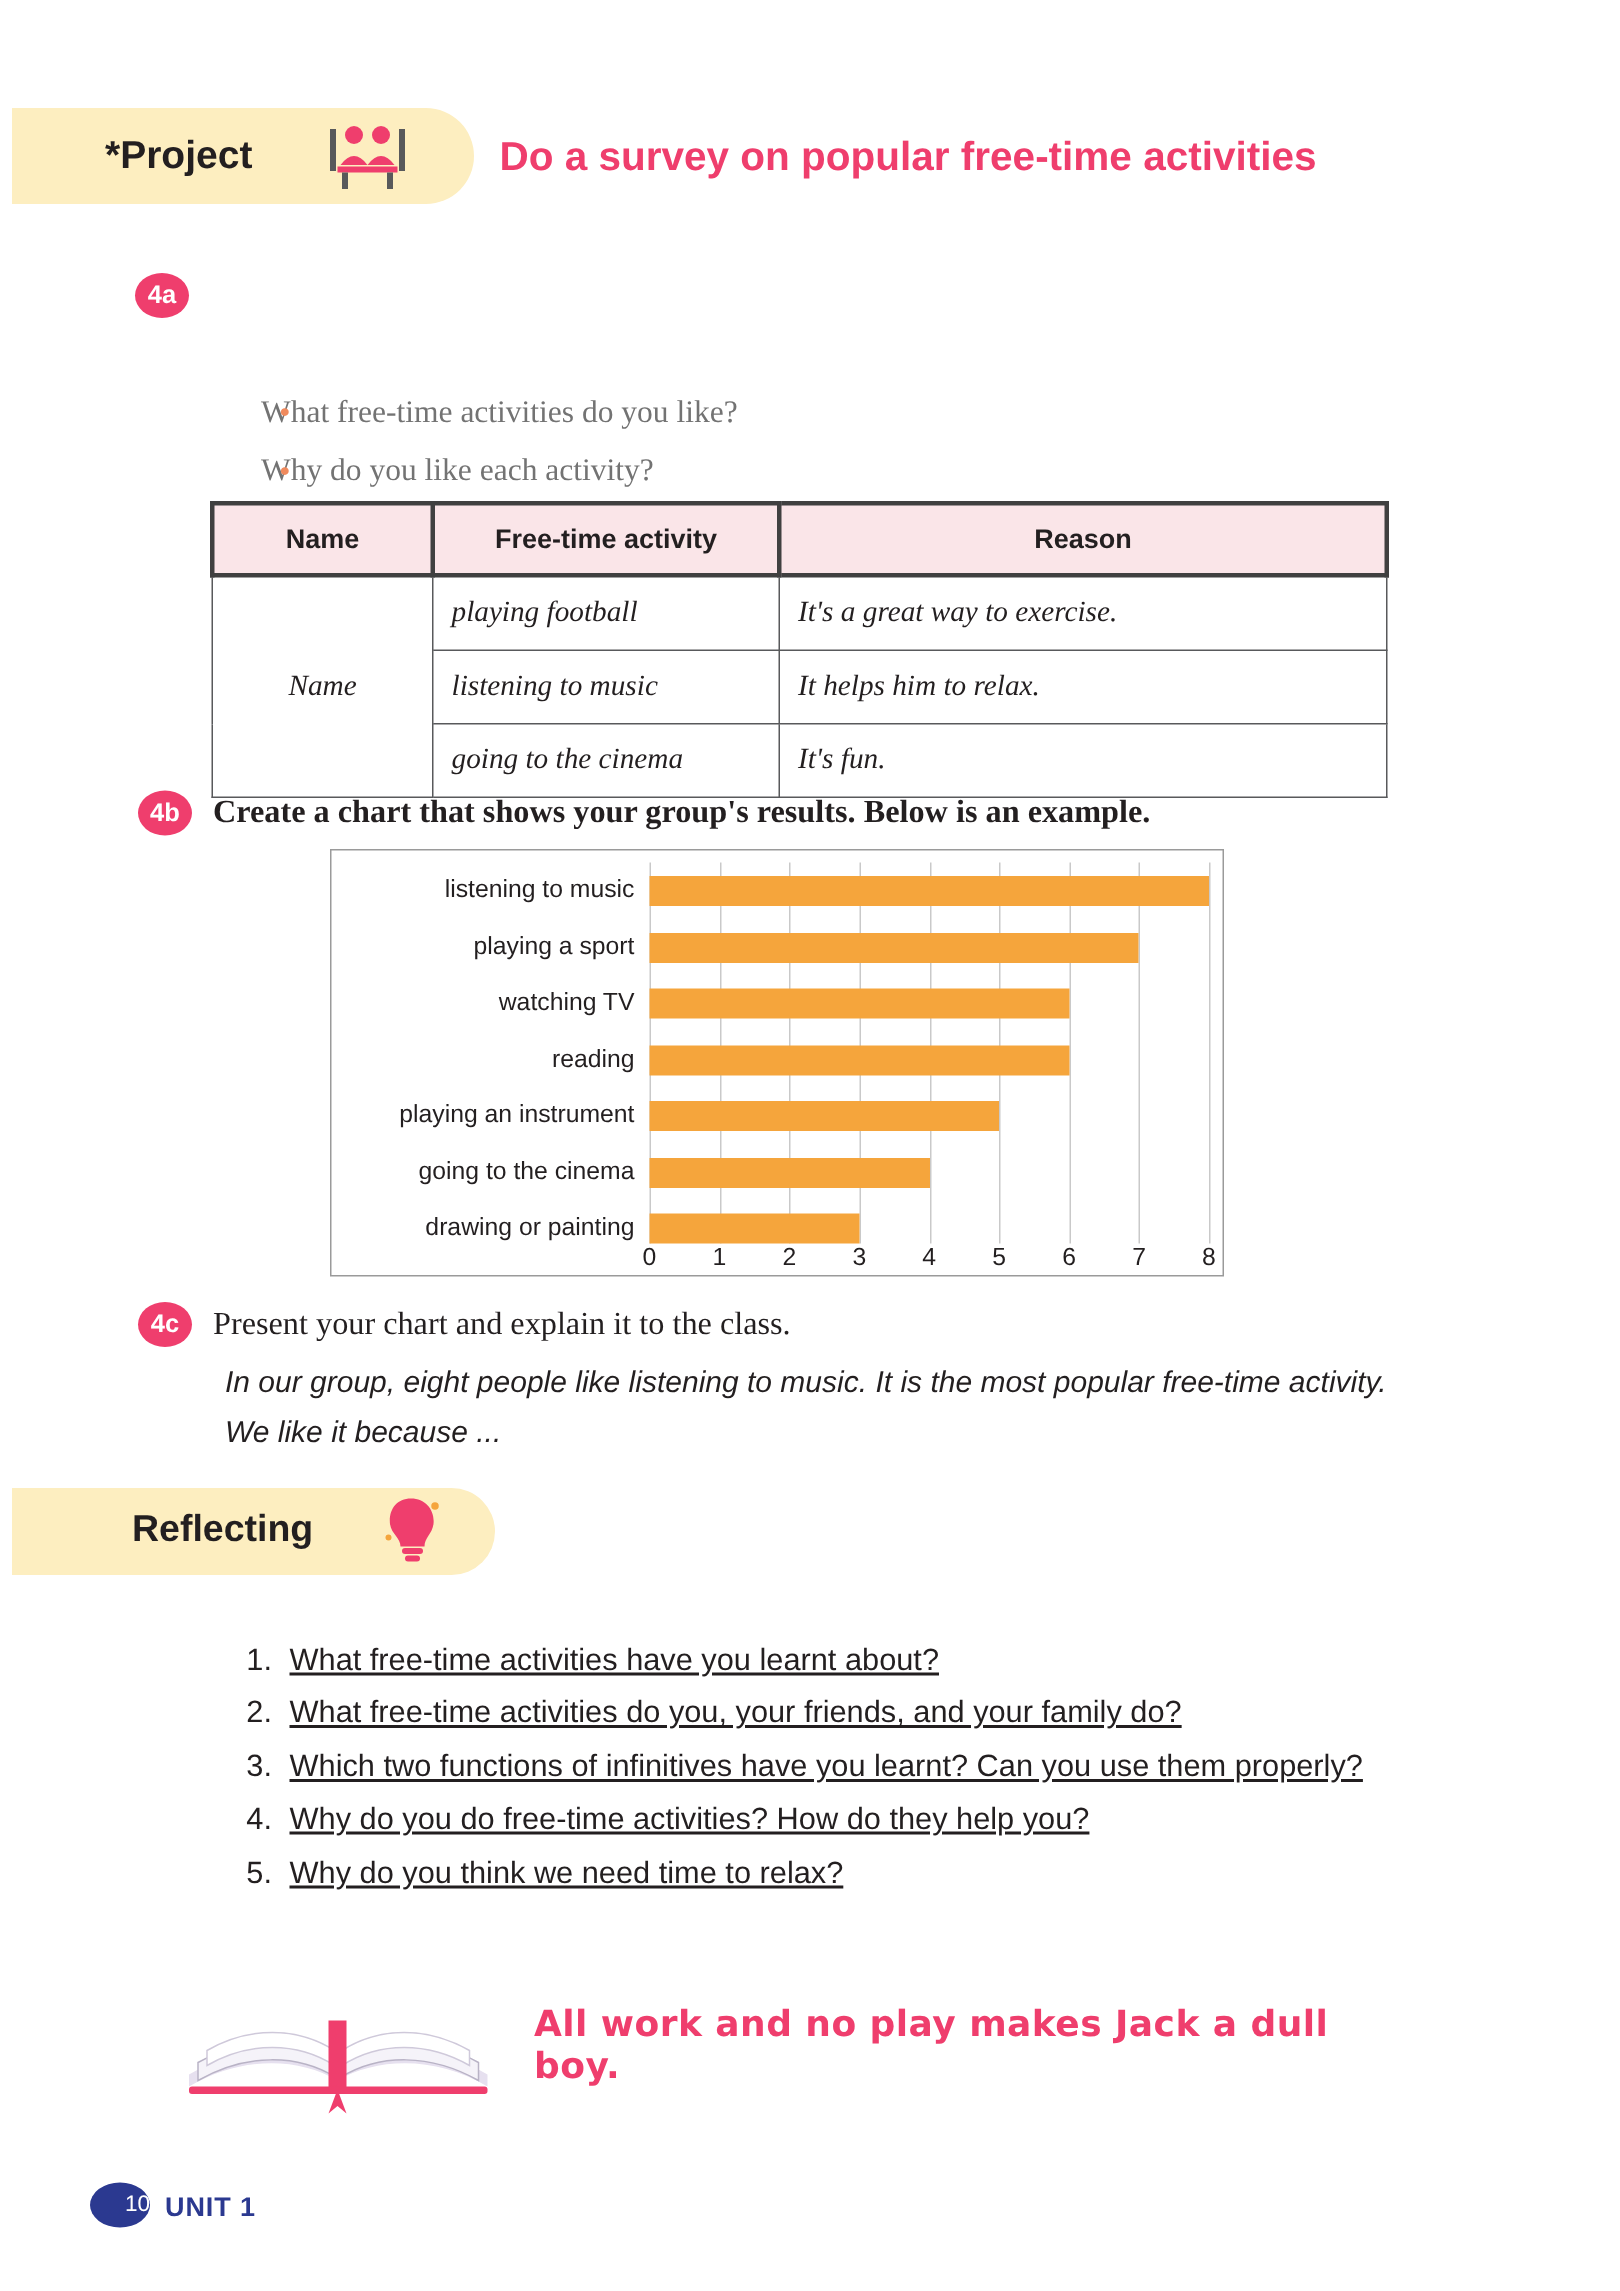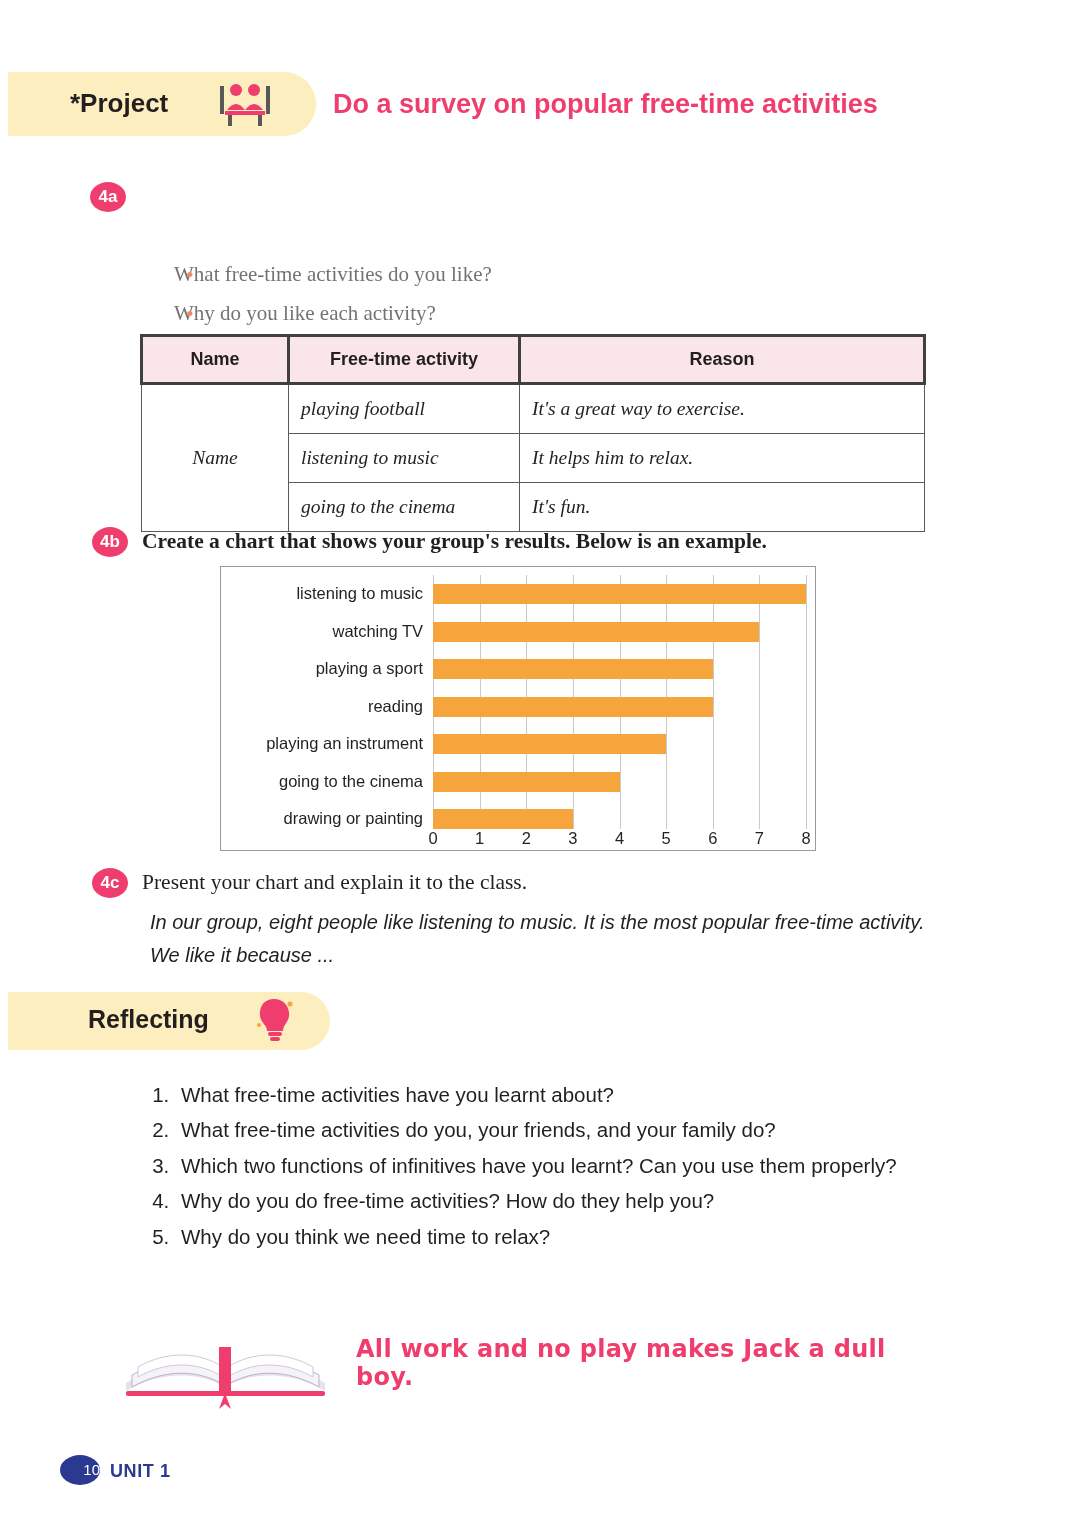--- a/index.html
+++ b/index.html
@@ -277,22 +277,23 @@
     height: 50px;
   }
   .reflect-list {
     position: absolute;
     left: 145px;
     top: 1078px;
     width: 770px;
     font-size: 20.5px;
     line-height: 1.63;
     color: #231f20;
-    margin: 0;
+    margin: 12px;
     padding-left: 30px;
+    text-decoration: underline;
   }
   .reflect-list li { margin-bottom: 2px; padding-left: 6px; }
 
   
   .book-img {
     position: absolute;
     left: 120px;
     top: 1305px;
     width: 215px;
     height: 110px;
@@ -386,22 +387,22 @@
     </tr>
   </tbody>
     </table>
 
   <div class="tasknum t4b-num">4b</div>
   <div class="t4b-text">Create a chart that shows your group's results. Below is an example.</div>
 
   <div class="chart-box">
     <div class="chart-labels" id="chart-labels">
         <div class="chart-label">listening to music</div>
+        <div class="chart-label">playing a sport</div>
         <div class="chart-label">watching TV</div>
-        <div class="chart-label">playing a sport</div>
         <div class="chart-label">reading</div>
         <div class="chart-label">playing an instrument</div>
         <div class="chart-label">going to the cinema</div>
         <div class="chart-label">drawing or painting</div>
       </div>
     <div class="plot" id="chart-plot">
       <div class="plot-grid" id="chart-grid">
           <div class="gridline" style="left: 0px;"></div>
           <div class="gridline" style="left: 46.625px;"></div>
           <div class="gridline" style="left: 93.25px;"></div>

